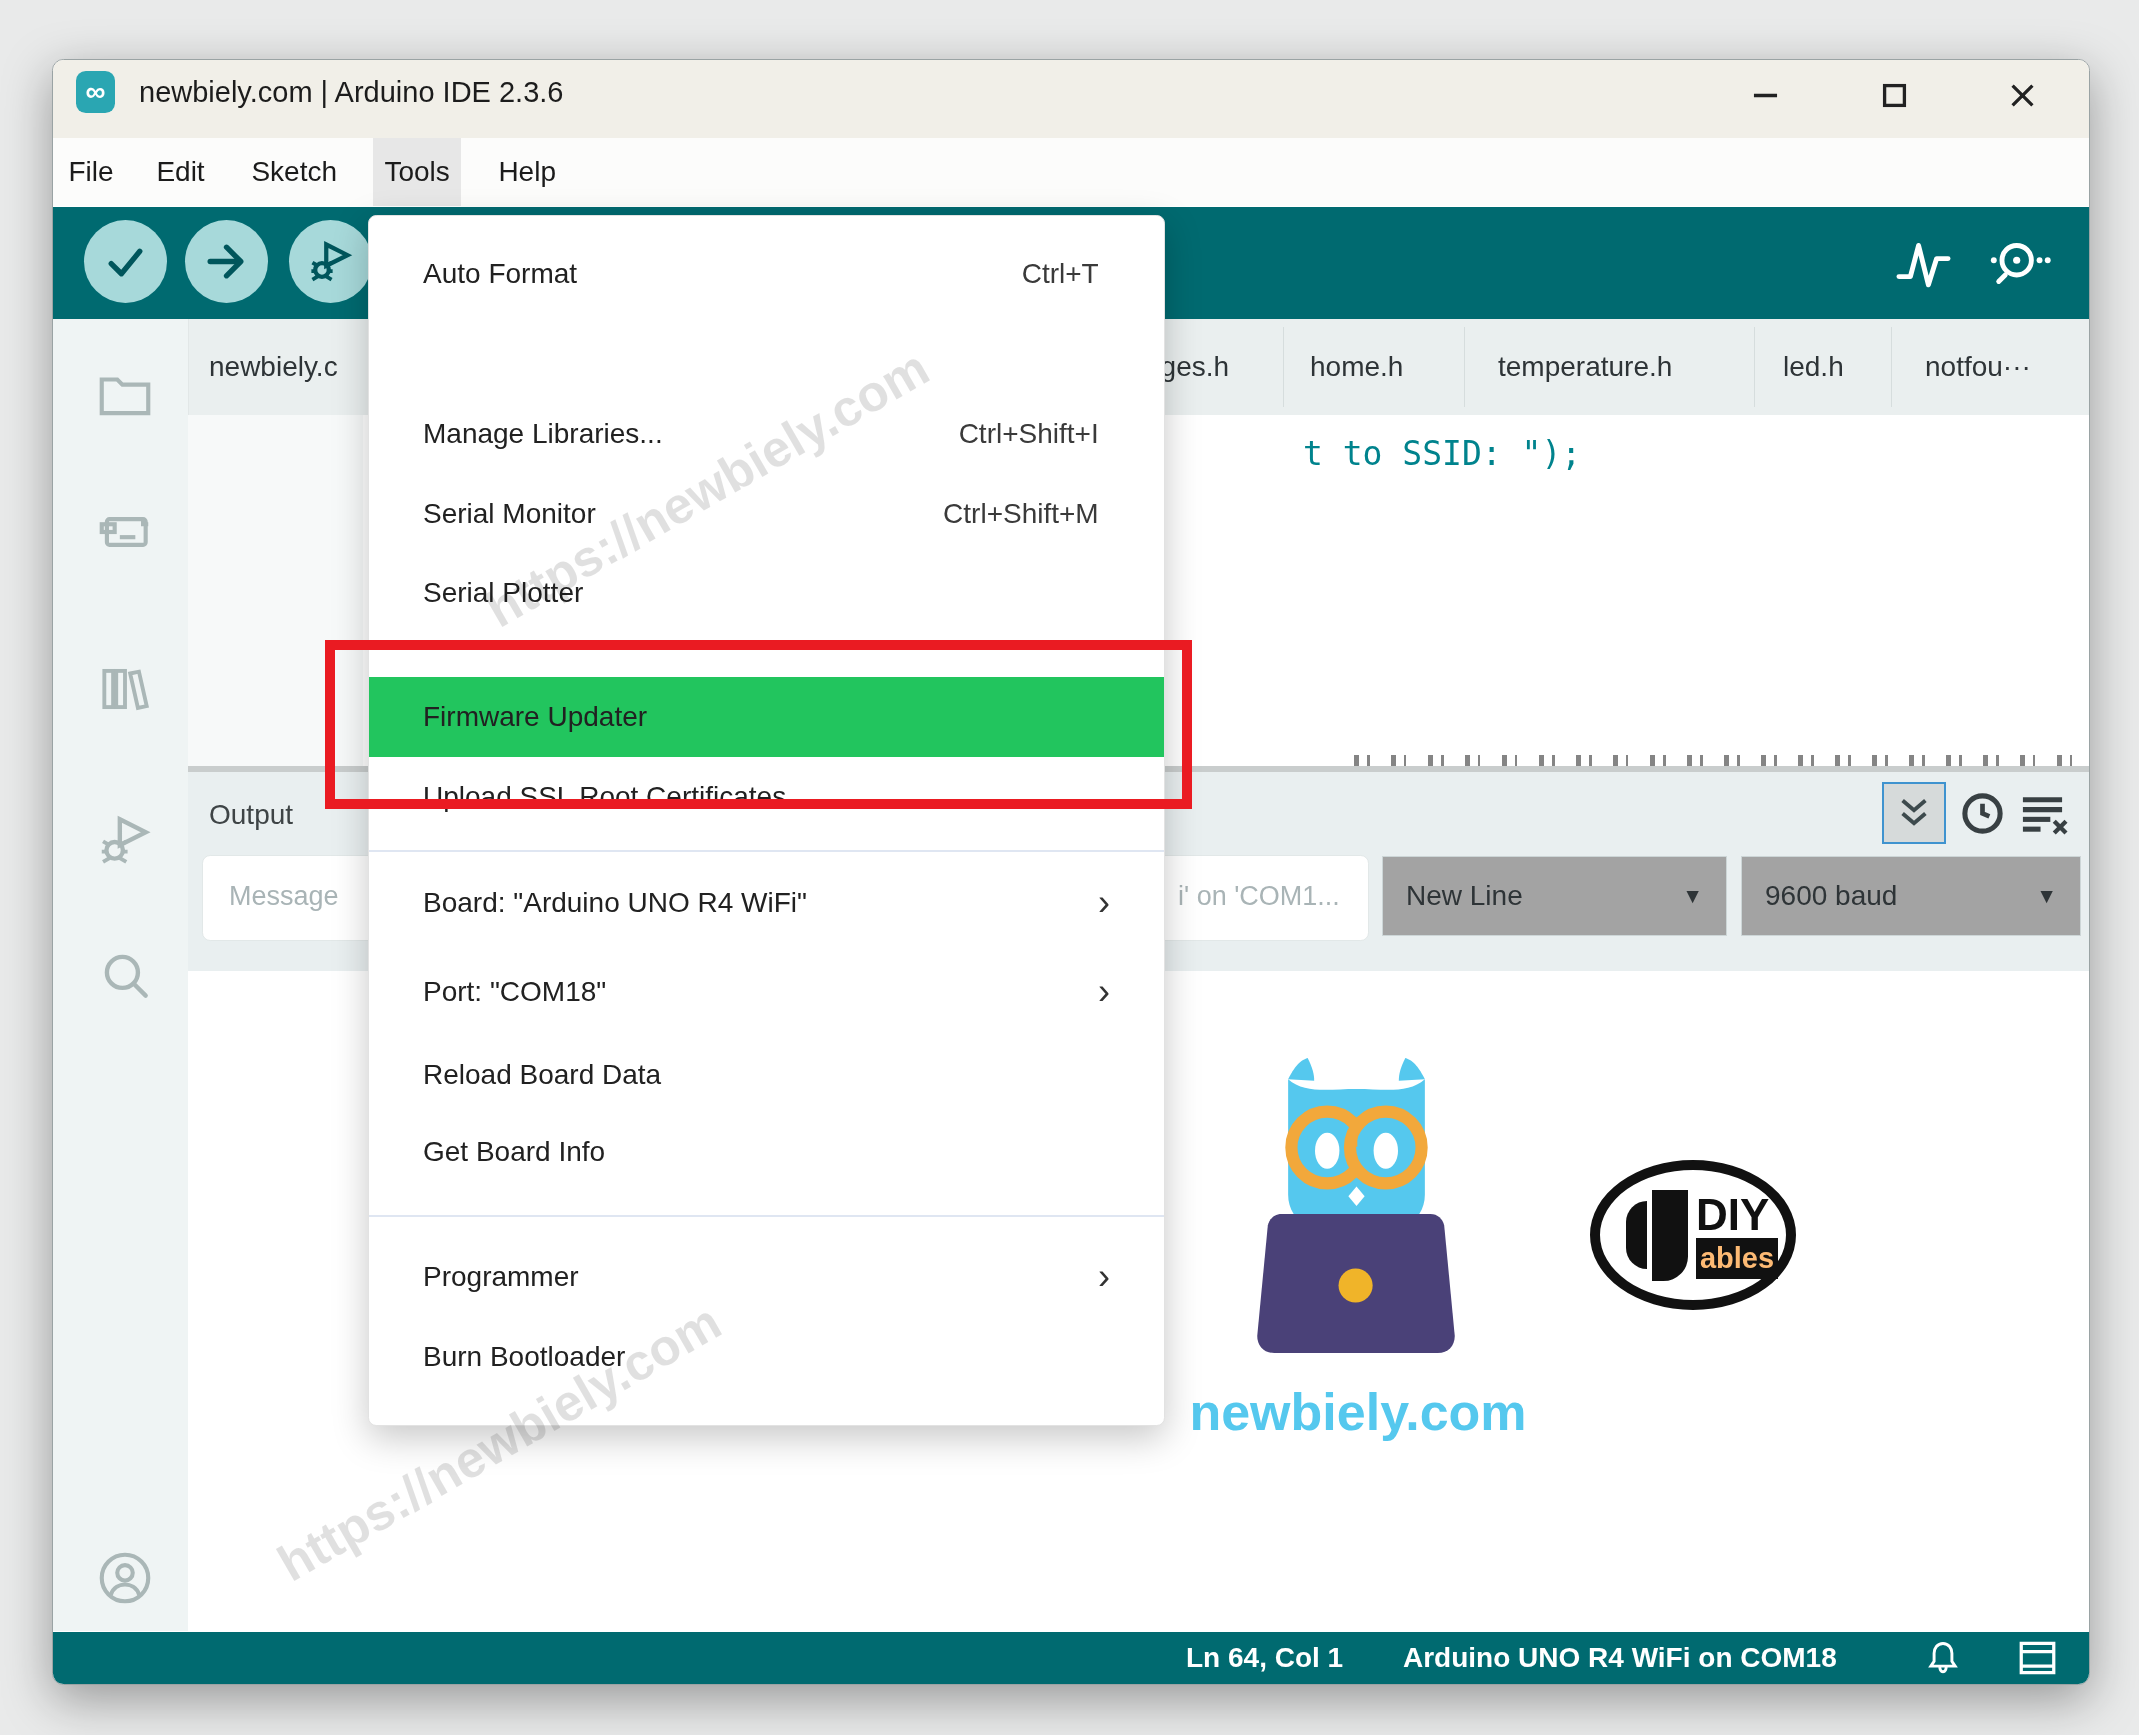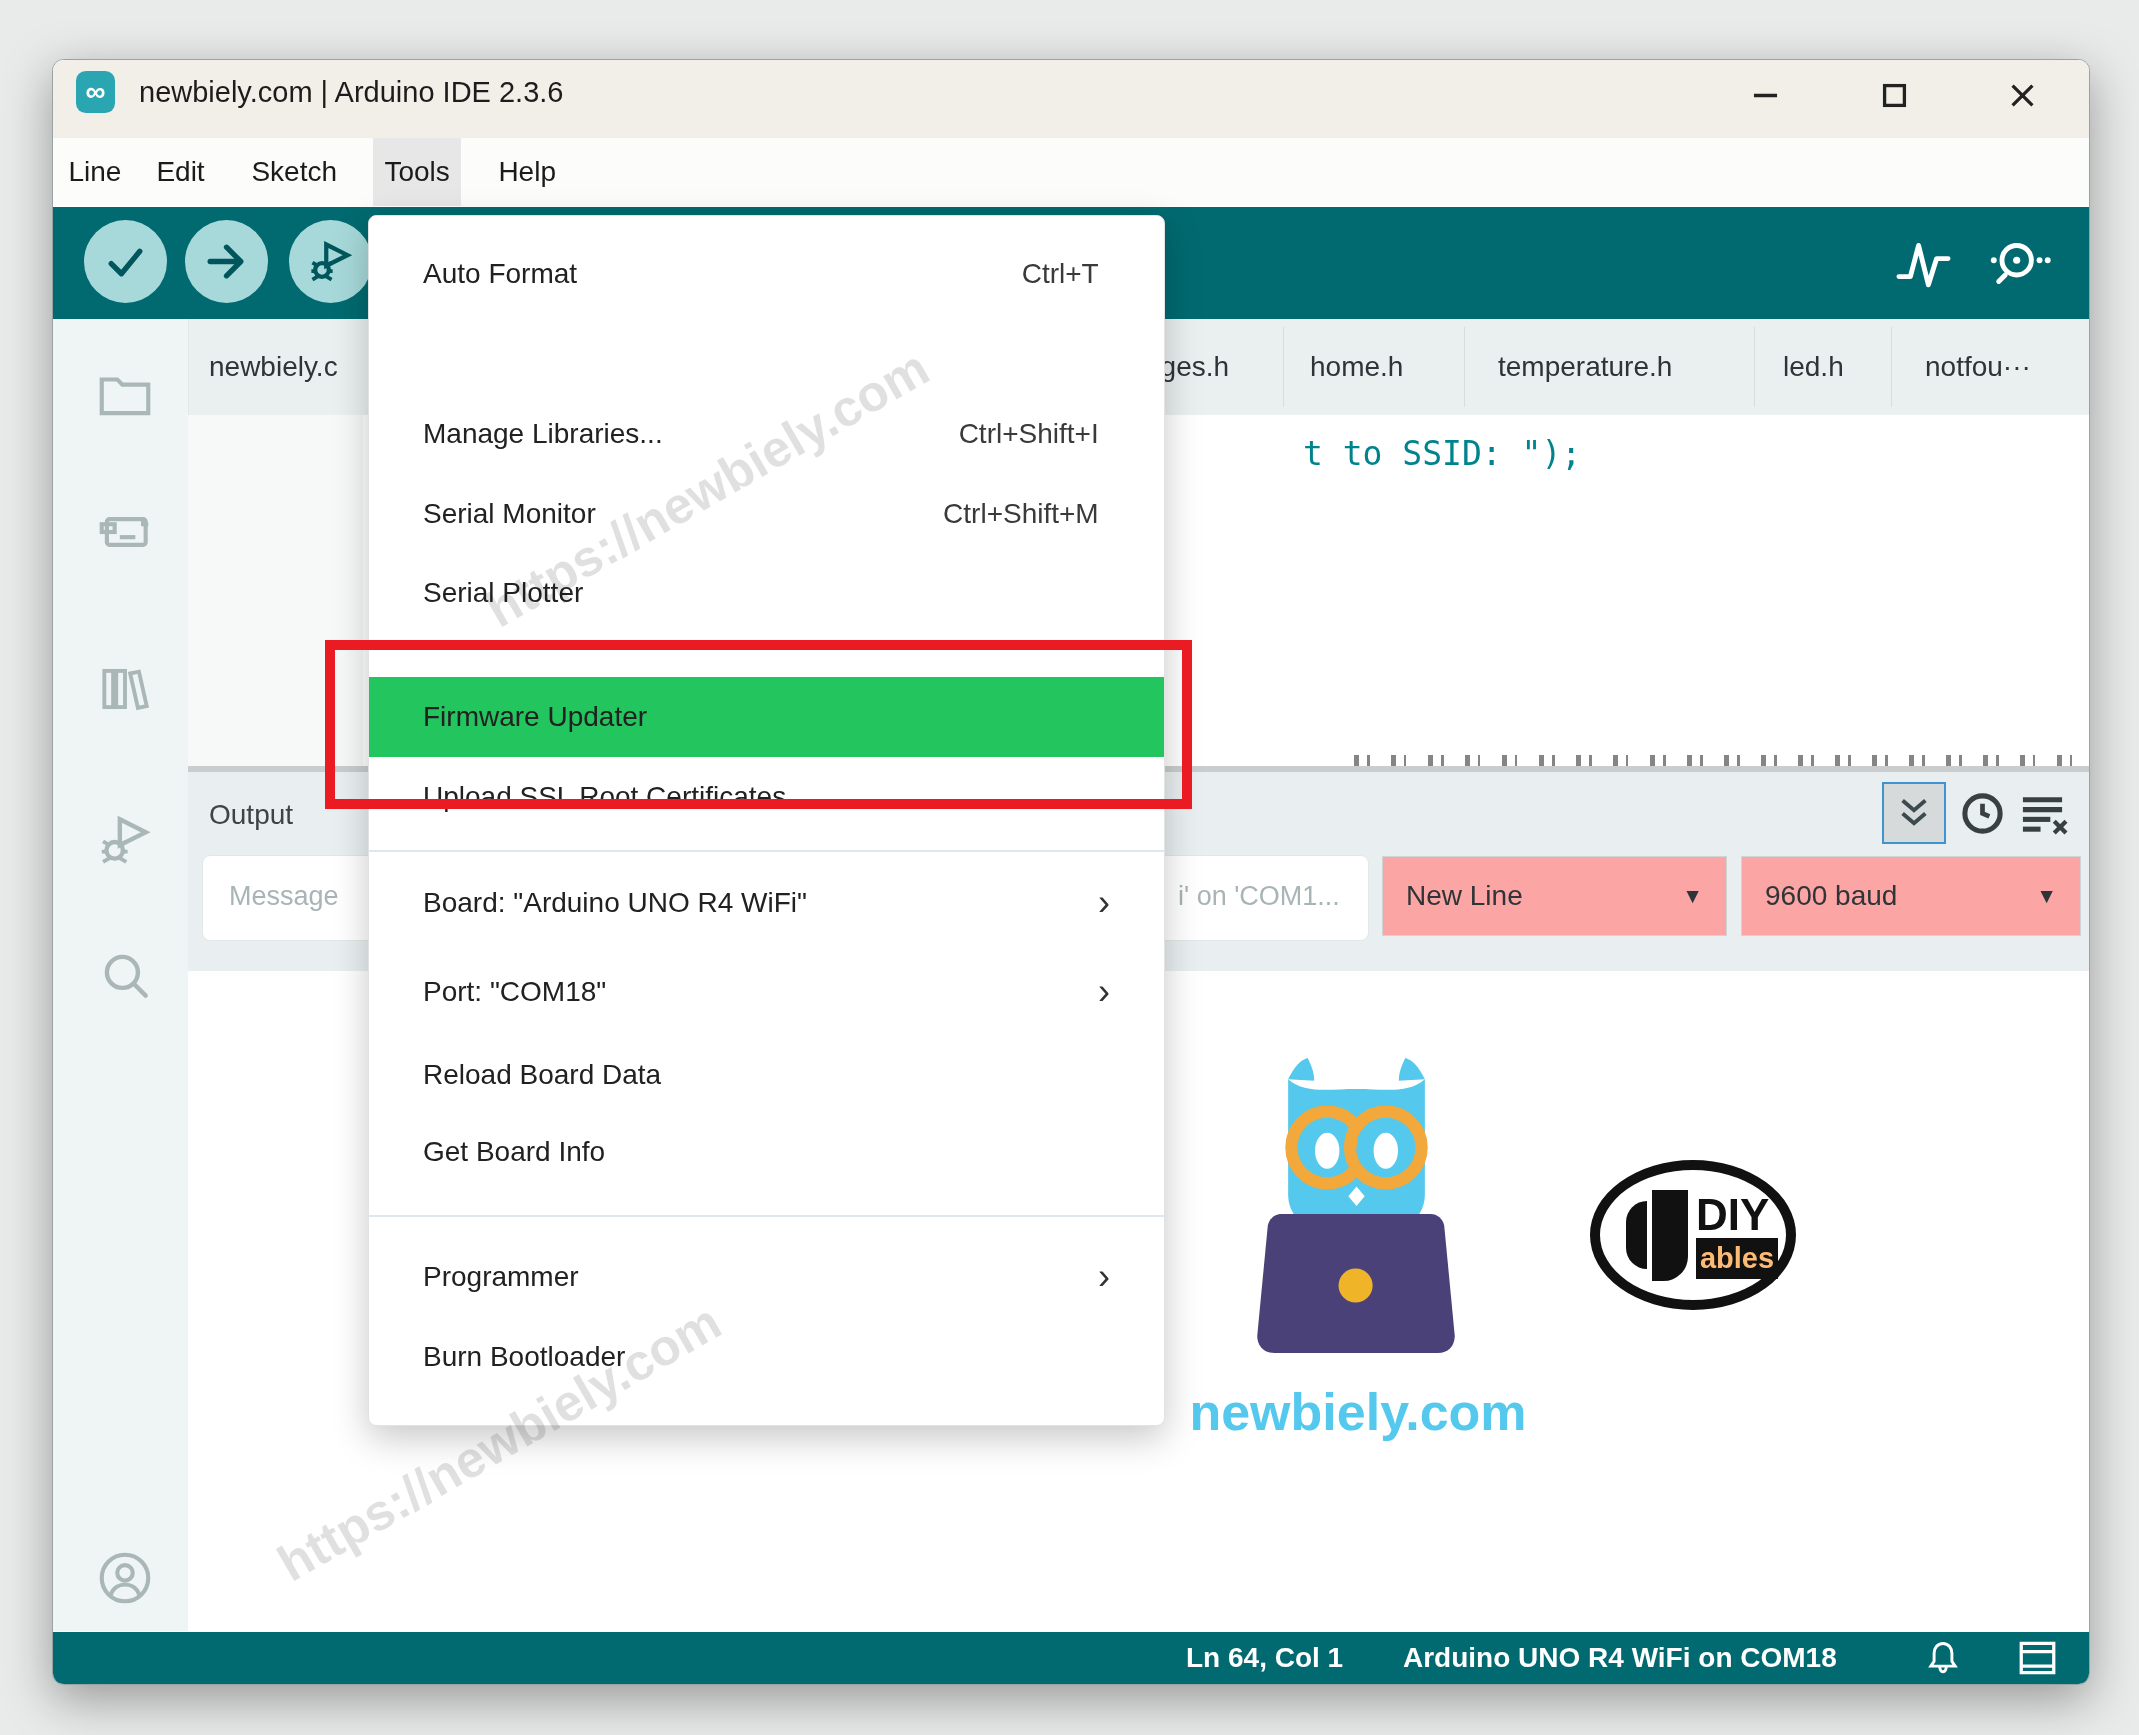--- a/index.html
+++ b/index.html
@@ -35,21 +35,21 @@
   .tabdiv{top:267px;width:0.8px;height:80px;background:#d6dddd;}
   
   .lnum{width:106px;text-align:right;font-family:"DejaVu Sans Mono","Liberation Mono",monospace;
         font-size:33px;color:#2b778d;}
   .codefrag{font-family:"DejaVu Sans Mono","Liberation Mono",monospace;font-size:33px;color:#00838d;white-space:pre;}
   .codedashes{height:10.6px;opacity:.6;background:repeating-linear-gradient(90deg,#333 0 4.9px,transparent 4.9px 13px,#333 13px 15.5px,transparent 15.5px 37px);}
   
   .outlabel{font-size:28px;color:#3e4446;}
   .msgbox{background:#fff;border:1.6px solid #e2e8e8;border-radius:8.2px;}
   .msgtext{font-size:27px;color:#a9b4b6;white-space:nowrap;}
-  .ddl{background:#fca5a5;border:1.6px solid #cdd6d7;display:flex;align-items:center;
+  .ddl{background:#a3a3a3;border:1.6px solid #cdd6d7;display:flex;align-items:center;
        font-size:28px;color:#2e3437;padding:0 23px;justify-content:space-between;}
   .caret{font-size:21px;color:#2e3437;}
   .iconbtn{display:flex;align-items:center;justify-content:center;}
   
   #toolsmenu{left:315px;top:155px;width:795px;height:1209px;background:#fff;border:0.8px solid #e2e2e2;
              border-radius:8.2px;box-shadow:0 11.4px 36px rgba(0,0,0,.22);z-index:40;}
   .mi{position:absolute;left:0;width:795px;height:80px;display:flex;align-items:center;
       padding-left:54px;padding-right:49px;box-sizing:border-box;font-size:28px;color:#212121;}
   .mi .sc{margin-left:auto;color:#3a3a3a;padding-right:16.3px;}
   .mi .chev{margin-left:auto;color:#333;font-size:36px;line-height:36px;padding-right:4.9px;}
@@ -86,21 +86,21 @@
           <rect x="8" y="8" width="24" height="24" fill="none" stroke="#222" stroke-width="4"></rect>
         </svg>
   </div>
   <div class="abs winctl" style="left:1946px;">
     <svg width="33" height="33" viewBox="0 0 40 40">
           <path d="M8 8 L32 32 M32 8 L8 32" stroke="#222" stroke-width="4"></path>
         </svg>
   </div>
 
   <div class="abs menubar"></div>
-  <div class="abs mb-item" style="left:4.1px;">Line</div>
+  <div class="abs mb-item" style="left:4.1px;">File</div>
   <div class="abs mb-item" style="left:92px;">Edit</div>
   <div class="abs mb-item" style="left:187px;">Sketch</div>
   <div class="abs mb-item mb-active" style="left:320px;">Tools</div>
   <div class="abs mb-item" style="left:434px;">Help</div>
 
   <div class="abs toolbar"></div>
   <div class="abs circlebtn" style="left:31px;">
     <svg width="49" height="49" viewBox="0 0 24 24">
           <polyline points="5,13 10,18 19,7" fill="none" stroke="#00565c" stroke-width="2.6" stroke-linecap="round" stroke-linejoin="round"></polyline>
         </svg>

